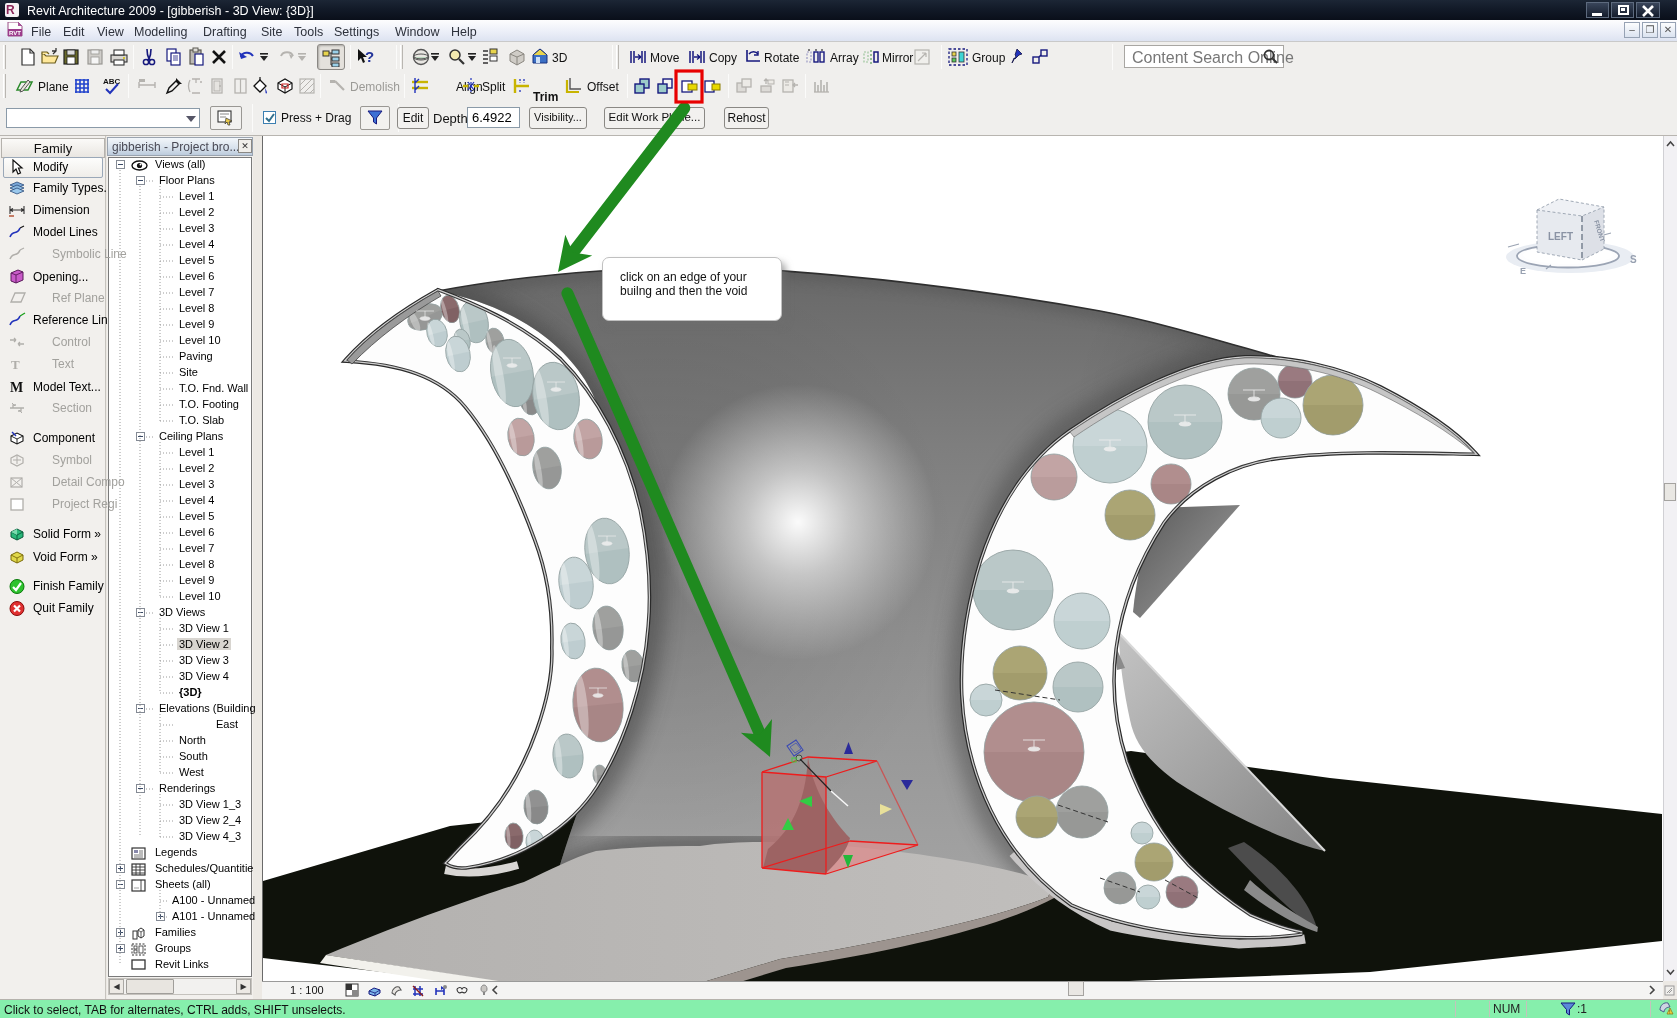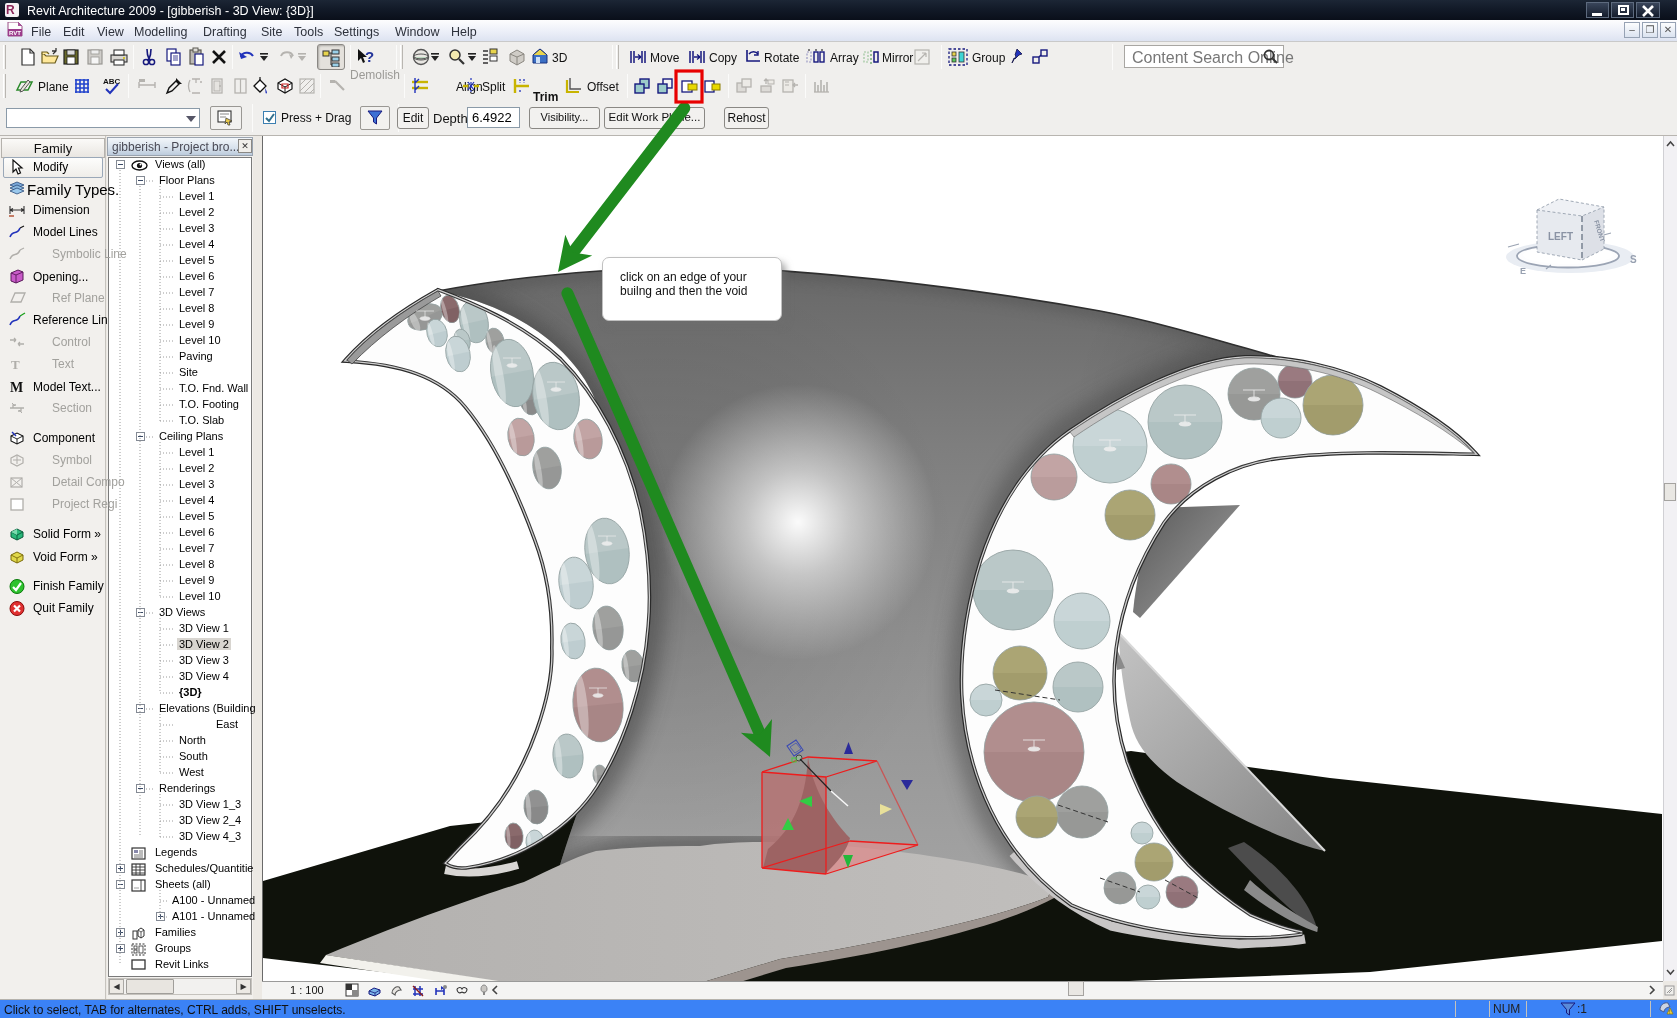--- a/index.html
+++ b/index.html
@@ -17,21 +17,21 @@
 .btn { position:absolute; background:#f2f1ef; border:1px solid #8a8884; border-radius:3px; font-size:12px; color:#111; text-align:center; }
 #designbar { left:0; top:136px; width:106px; height:882px; background:#f2f0ed; border-right:1px solid #c6c3be; }
 .dbgray { color:#a2a19d;margin-left:19px; }
 #pbrowser { left:107px; top:136px; width:146px; height:882px; background:#f2f0ed; }
 #pbtitle { position:absolute; left:0px; top:1px; width:146px; height:19px; background:linear-gradient(180deg,#f2f6fa 0%,#d7e1ec 60%,#bccbdc 100%); border:1px solid #9aa4b0; font-size:12px; color:#4a4a55; padding:2px 0 0 4px; white-space:nowrap; overflow:hidden;}
 #pbtree { position:absolute; left:1px; top:21px; width:144px; height:820px; background:#ffffff; border:1px solid #7a7a7a; overflow:hidden; }
 .ti { position:absolute; font-size:11px; color:#000; white-space:nowrap; }
 #viewport { left:262px; top:136px; width:1401px; height:845px; background:#ffffff; border-left:1px solid #6a6a6a; }
 #vctrl { left:262px; top:981px; width:1401px; height:18px; background:#f4f4f3; border-top:1px solid #9a9a9a; }
 #vscroll { left:1663px; top:136px; width:14px; height:845px; background:#f2f1f4; border-left:1px solid #d0d0d4; }
-#statusbar { left:0; top:999px; width:1677px; height:19px; background:#3b82f6; border-top:1px solid #b5b2ac; font-size:12px; color:#111; }
+#statusbar { left:0; top:999px; width:1677px; height:19px; background:#86efac; border-top:1px solid #b5b2ac; font-size:12px; color:#111; }
 .wbtn { position:absolute; top:2px; width:23px; height:16px; background:linear-gradient(180deg,#39455a,#141c2c); border:1px solid #5d6a7e; color:#fff; text-align:center; }
 .mdibtn { position:absolute; top:2px; width:16px; height:16px; background:linear-gradient(180deg,#fcfdfe,#dbe3f0); border:1px solid #96a2b4; color:#555; font-size:10px; text-align:center; line-height:14px; }
 </style>
 </head>
 <body>
 <div id="titlebar" class="abs"></div>
 <div class="abs" style="left:5px;top:3px;width:14px;height:14px;background:#f5f2f5;border-radius:2px;"></div>
 <div class="abs" style="left:6px;top:3px;font-size:12px;font-weight:bold;color:#8b2457;">R</div>
 <div id="titletext" class="abs">Revit Architecture 2009 - [gibberish - 3D View: {3D}]</div>
 <div class="wbtn" style="left:1586px;"><svg width="21" height="12">
@@ -282,21 +282,21 @@
   </svg>
 <svg class="abs" style="left:297px;top:76px;" width="20" height="20" viewBox="0 0 20 20">
     <rect x="3" y="3" width="14" height="14" fill="none" stroke="#b5b3af" stroke-width="1.2"></rect>
     <path d="M3 9 L9 3 M3 15 L15 3 M7 17 L17 7 M13 17 L17 13" stroke="#b5b3af" stroke-width="1"></path>
   </svg>
 <div class="sep" style="left:320px;top:74px;height:24px;"></div>
 <svg class="abs" style="left:327px;top:76px;" width="20" height="20" viewBox="0 0 20 20">
     <path d="M3 4 L8 4 L8 7 L3 7 Z" fill="#b5b3af"></path>
     <path d="M8 5 L17 14" stroke="#b5b3af" stroke-width="2.2"></path>
   </svg>
-<div class="tbtext graytext" style="left:350px;top:68px;">Demolish</div>
+<div class="tbtext graytext" style="left:350px;top:80px;">Demolish</div>
 <div class="sep" style="left:404px;top:74px;height:24px;"></div>
 <svg class="abs" style="left:410px;top:76px;" width="20" height="20" viewBox="0 0 20 20">
     <path d="M2 6 L18 6" stroke="#c8b400" stroke-width="2.4"></path>
     <path d="M2 12 L18 12" stroke="#c8b400" stroke-width="2.4"></path>
     <path d="M5 2 L5 17 M9 3 L5 7 M9 10 L5 14" stroke="#2233bb" stroke-width="1.4" fill="none"></path>
   </svg>
 <div class="tbtext" style="left:456px;top:80px;">Align</div>
 <svg class="abs" style="left:461px;top:76px;" width="20" height="20" viewBox="0 0 20 20">
     <path d="M2 10 L7 10 M13 10 L18 10" stroke="#c8b400" stroke-width="2.4"></path>
     <path d="M10 2 L10 18" stroke="#2233bb" stroke-width="1.2" stroke-dasharray="2 2"></path>
@@ -367,41 +367,41 @@
   </svg>
 <div class="tbtext" style="left:281px;top:111px;">Press + Drag</div>
 <div class="abs" style="left:360px;top:106px;width:30px;height:24px;background:#f2f1ef;border:1px solid #9a9894;border-radius:2px;"></div>
 <svg class="abs" style="left:366px;top:109px;" width="18" height="18" viewBox="0 0 18 18">
     <path d="M2 2 L16 2 L10.5 9 L10.5 15 L7.5 13 L7.5 9 Z" fill="#3c6fd4" stroke="#16197e" stroke-width="1"></path>
   </svg>
 <div class="sep" style="left:398px;top:104px;height:28px;"></div>
 <div class="btn" style="left:397px;top:107px;width:32px;height:22px;padding-top:3px;">Edit</div>
 <div class="tbtext" style="left:433px;top:111px;font-size:13px;">Depth</div>
 <div class="abs" style="left:467px;top:107px;width:53px;height:21px;background:#fff;border:1px solid #8a9aa8;font-size:13px;padding:2px 0 0 4px;">6.4922</div>
-<div class="btn" style="left:529px;top:107px;width:71px;font-size:11px;height:22px;padding-top:3px;">Visibility...</div>
+<div class="btn" style="left:529px;top:107px;width:58px;font-size:11px;height:22px;padding-top:3px;">Visibility...</div>
 <div class="btn" style="left:604px;top:107px;width:101px;font-size:11.5px;height:22px;padding-top:3px;">Edit Work Plane...</div>
 <div class="btn" style="left:724px;top:107px;width:45px;height:22px;padding-top:3px;">Rehost</div>
 
 <div id="designbar" class="abs"></div>
 <div id="pbrowser" class="abs">
   <div id="pbtitle">gibberish - Project bro...</div>
   <div id="pbtree"></div>
 </div>
 <div class="abs" style="left:1px;top:138px;width:104px;height:20px;background:linear-gradient(180deg,#fbfaf8,#e9e6e1);border:1px solid #b5b2ad;font-size:13px;color:#111;text-align:center;padding-top:2px;">Family</div>
 <div class="abs" style="left:3px;top:157px;width:100px;height:21px;background:linear-gradient(180deg,#fdfdfc,#efede9);border:1px solid #9aa8b8;border-radius:2px;"></div>
 <svg class="abs" style="left:8px;top:159px;" width="20" height="17" viewBox="0 0 20 17">
     <path d="M5 1 L5 13 L8 10 L10 15 L12.5 14 L10.5 9 L14 9 Z" fill="#fff" stroke="#111" stroke-width="1.2"></path>
   </svg>
 <div class="abs" style="left:33px;top:160px;font-size:12px;white-space:nowrap;color:#000;">Modify</div>
 <svg class="abs" style="left:8px;top:180px;" width="20" height="17" viewBox="0 0 20 17">
     <path d="M2 5 L9 2 L16 5 L9 8 Z" fill="#7aa8d8" stroke="#2a4a7a" stroke-width=".8"></path>
     <path d="M2 8 L9 5 L16 8 L9 11 Z" fill="#8ab8e0" stroke="#2a4a7a" stroke-width=".8"></path>
     <path d="M2 11 L9 8 L16 11 L9 14 Z" fill="#9ac8ec" stroke="#2a4a7a" stroke-width=".8"></path>
   </svg>
-<div class="abs" style="left:27px;top:181px;font-size:15px;white-space:nowrap;color:#000;">Family Types.</div>
+<div class="abs" style="left:33px;top:181px;font-size:12px;white-space:nowrap;color:#000;">Family Types.</div>
 <svg class="abs" style="left:8px;top:202px;" width="20" height="17" viewBox="0 0 20 17">
     <path d="M2 4 L2 12 M16 4 L16 12 M2 8 L16 8 M2 8 L5 6.5 M2 8 L5 9.5 M16 8 L13 6.5 M16 8 L13 9.5" stroke="#333" stroke-width="1.1" fill="none"></path>
     <path d="M1 14 L6 14" stroke="#b04a2a" stroke-width="1.4"></path>
   </svg>
 <div class="abs" style="left:33px;top:203px;font-size:12px;white-space:nowrap;color:#000;">Dimension</div>
 <svg class="abs" style="left:8px;top:224px;" width="20" height="17" viewBox="0 0 20 17">
     <path d="M2 13 C5 5 9 12 12 4" fill="none" stroke="#2233bb" stroke-width="1.6"></path>
     <path d="M12 4 L16 2" stroke="#111" stroke-width="1.2"></path>
   </svg>
 <div class="abs" style="left:33px;top:225px;font-size:12px;white-space:nowrap;color:#000;">Model Lines</div>

